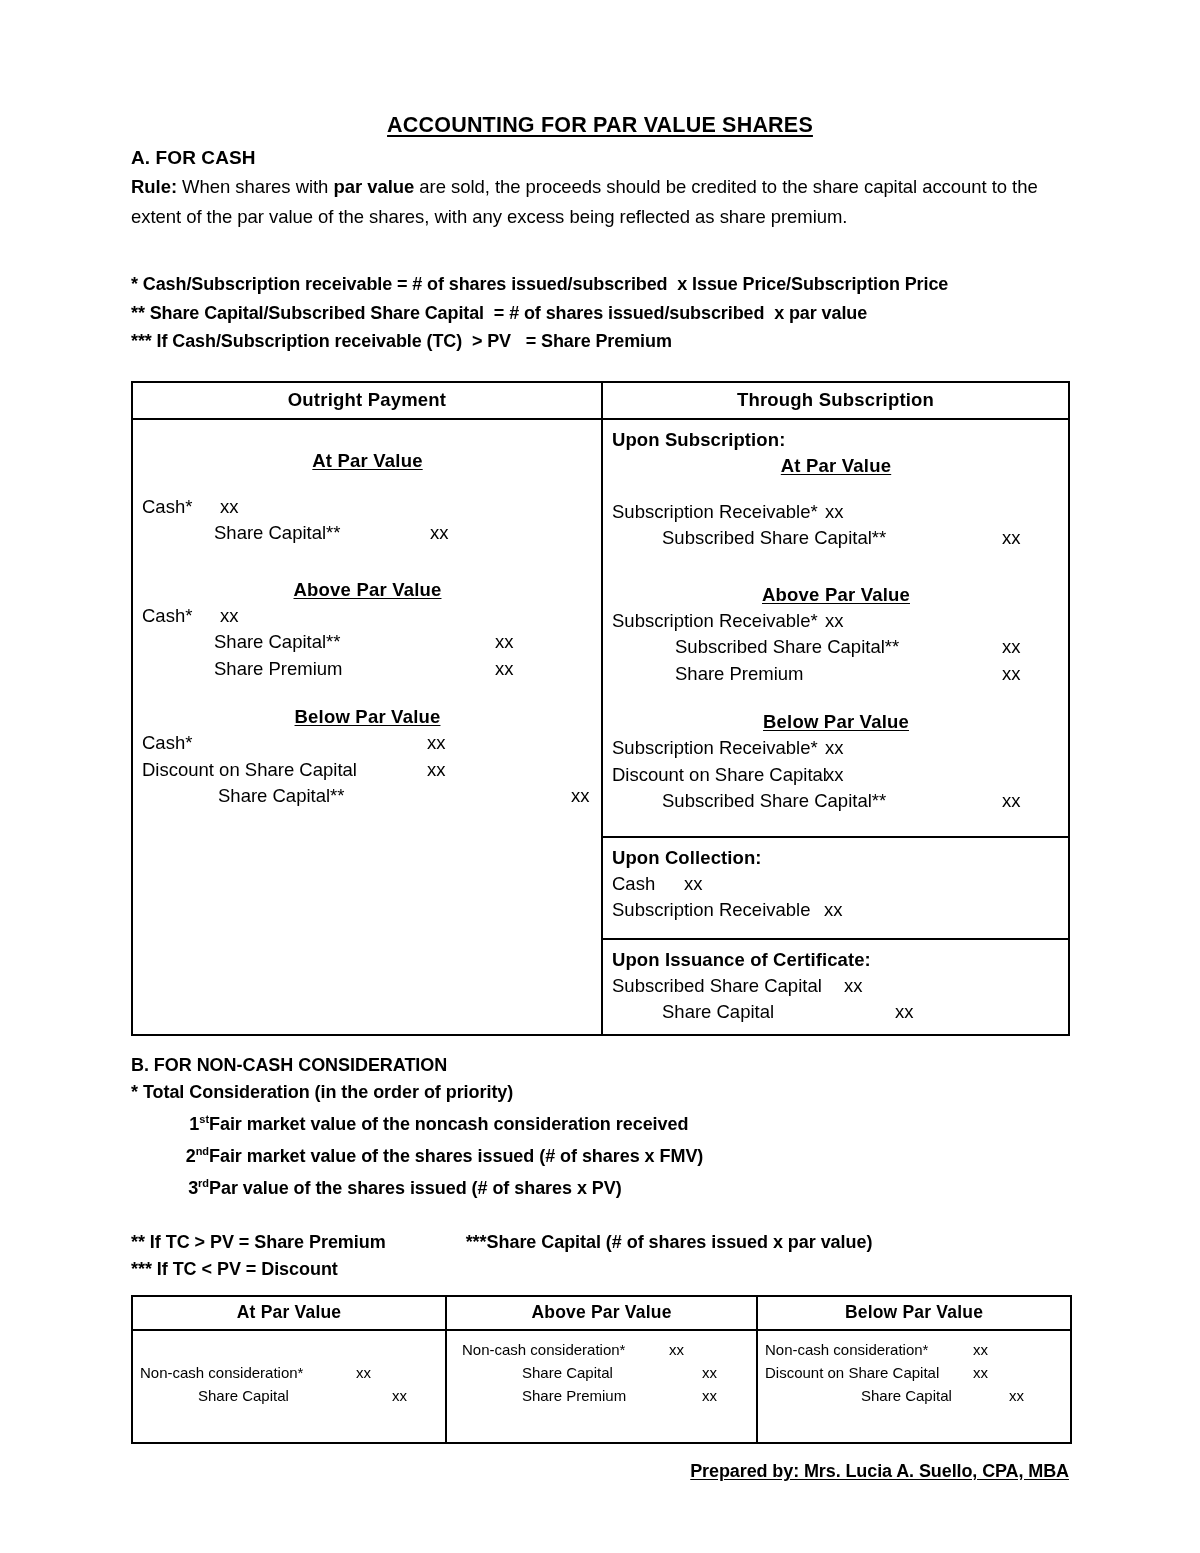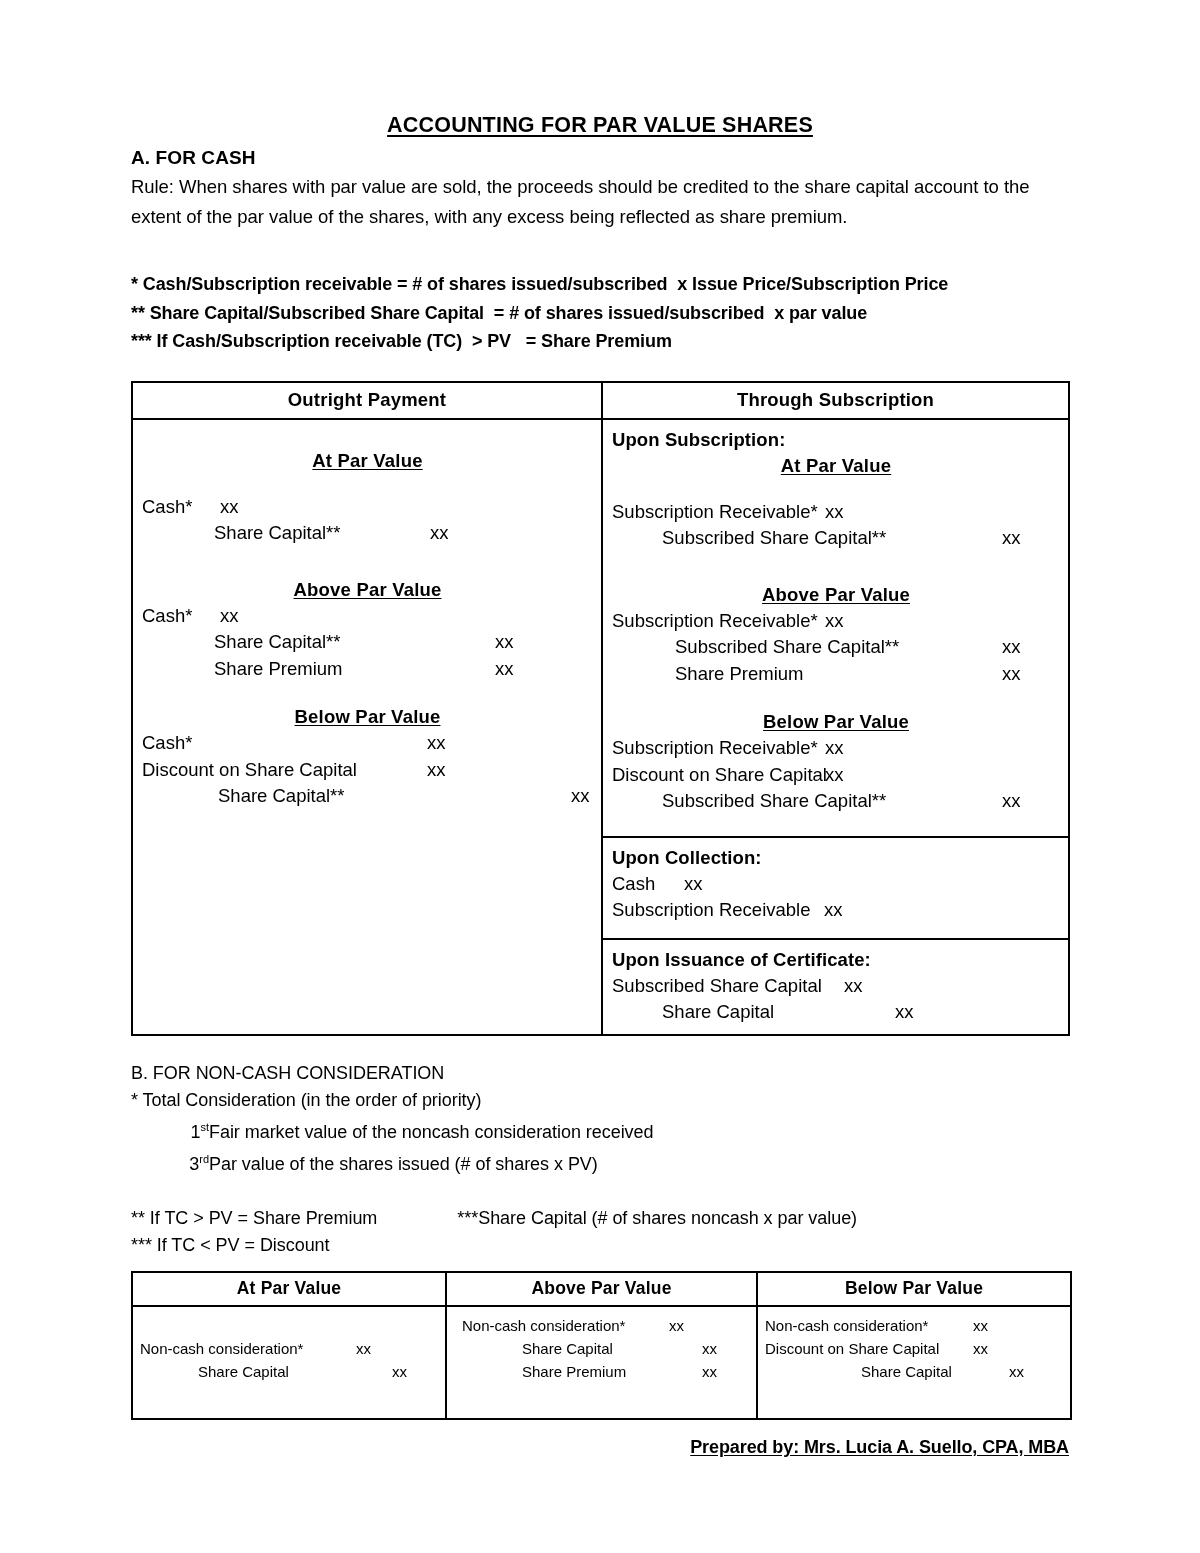--- a/index.html
+++ b/index.html
@@ -44,21 +44,21 @@
     font-size: 19px;
     margin-top: 9px;
     letter-spacing: .1px;
   }
   .rule-para {
     font-size: 18.5px;
     line-height: 30px;
     margin-top: 3px;
     letter-spacing: -.05px;
   }
-  .rule-para b { font-weight: normal; text-align: right; }
+  .rule-para b { font-weight: bold; text-align: right; }
   .bullets {
     margin-top: 38px;
     font-size: 18px;
     font-weight: bold;
     line-height: 28.5px;
     letter-spacing: -.1px;
   }
   .bullets div { white-space: pre; }
 
   
@@ -107,24 +107,24 @@
     font-size: 18.5px;
     line-height: 27px;
     letter-spacing: .1px;
   }
   .spacer-sm { height: 12px; }
   .spacer-md { height: 22px; }
   .spacer-lg { height: 30px; }
 
   
   .secB {
-    margin-top: 24px;
+    margin-top: 16px;
     font-size: 18px;
     line-height: 27px;
-    font-weight: normal;
+    font-weight: bold;
     letter-spacing: -.05px;
   }
   .secB .ord { display: inline-block; width: 78px; text-align: right; }
   .secB sup { font-size: 11px; vertical-align: super; }
   .secB .gap { display: inline-block; width: 80px; }
 
   
   .tbl-bot {
     margin-top: 12px;
     border: 2.5px solid #000;
@@ -325,24 +325,25 @@
         </td>
       </tr>
     </tbody>
       </table>
 
     <div class="secB">
       <div>B. FOR NON-CASH CONSIDERATION</div>
       <div>* Total Consideration (in the order of priority)</div>
       <div id="priority-list">
           <div><span class="ord">1<sup>st</sup></span><span>Fair market value of the noncash consideration received</span></div>
+          <div><span class="ord">2<sup>nd</sup></span><span>Fair market value of the shares issued (# of shares x FMV)</span></div>
           <div><span class="ord">3<sup>rd</sup></span><span>Par value of the shares issued (# of shares x PV)</span></div>
         </div>
       <div style="height:27px"></div>
-      <div><span>** If TC &gt; PV  = Share Premium</span><span class="gap"></span><span>***Share Capital (# of shares noncash x par value)</span></div>
+      <div><span>** If TC &gt; PV  = Share Premium</span><span class="gap"></span><span>***Share Capital (# of shares issued x par value)</span></div>
       <div>*** If TC &lt; PV = Discount</div>
     </div>
 
     <table class="tbl-bot">
         <tbody>
       <tr id="bot-head-row">
             <td class="bhead" style="width: 312px;">At Par Value</td>
             <td class="bhead" style="width: 309px;">Above Par Value</td>
             <td class="bhead" style="width: 312px;">Below Par Value</td>
           </tr>

